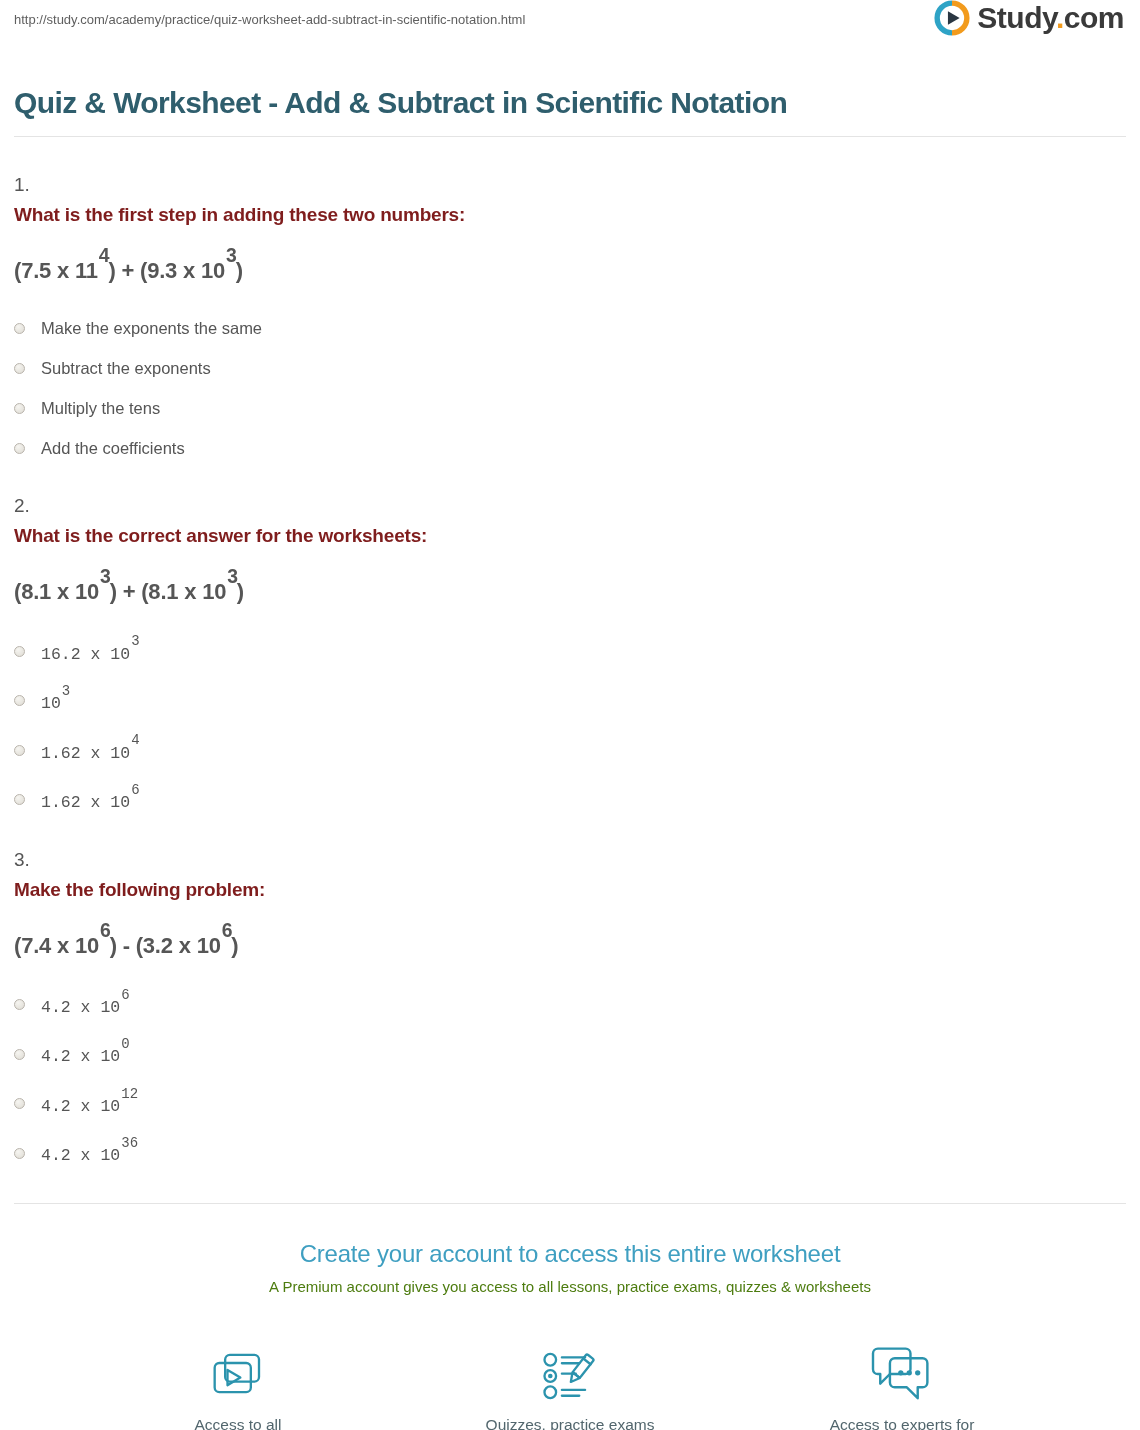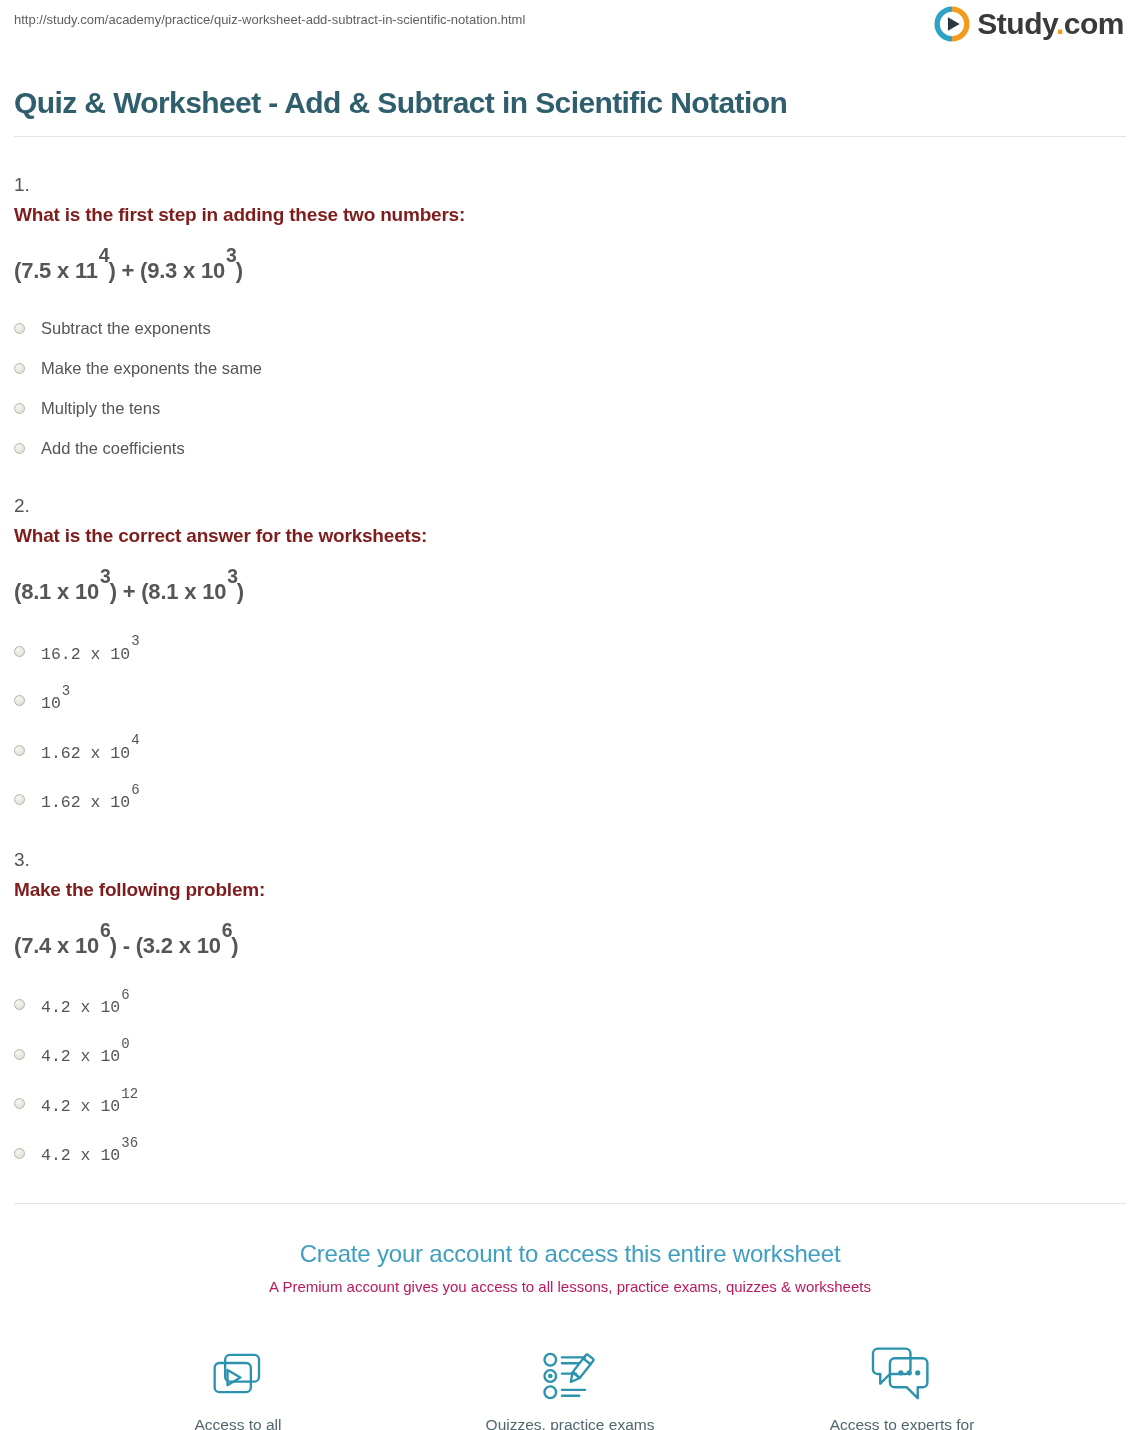--- a/index.html
+++ b/index.html
@@ -21,21 +21,21 @@
     min-height:1430px;
     margin:0 auto;
     font-family:"Liberation Sans","DejaVu Sans",sans-serif;
     color:var(--c-text);
   }
   .wrap{padding:0 14px;}
 
   
   .header{position:relative;padding-top:12px;height:58px;}
   .page-url{font-size:13px;color:#5f5f5f;letter-spacing:0;}
-  .logo{position:absolute;top:6px;right:2px;display:flex;align-items:center;cursor:pointer;}
+  .logo{position:absolute;top:0;right:2px;display:flex;align-items:center;cursor:pointer;}
   .logo svg{display:block;margin-right:7px;}
   .logo-text{font-size:30px;font-weight:700;color:var(--c-logo-text);letter-spacing:-0.5px;line-height:1;}
   .logo-text .dot{color:var(--c-orange);}
 
   
   .page-title{
     margin-top:28px;
     font-size:30px;
     font-weight:700;
     letter-spacing:-0.6px;
@@ -66,21 +66,21 @@
   
   .footer-rule{border:none;border-top:1px solid var(--c-rule);margin-top:38px;}
   .footer{text-align:center;}
   .footer-heading{
     margin-top:36px;
     font-size:24px;
     font-weight:400;
     color:var(--c-heading-blue);
     letter-spacing:-0.2px;
   }
-  .footer-subtitle{margin-top:10px;font-size:15px;color:#be185d;}
+  .footer-subtitle{margin-top:10px;font-size:15px;color:#4d7c0f;}
   .features{
     display:flex;
     justify-content:center;
     align-items:flex-start;
     gap:112px;
     margin-top:46px;
   }
   .feature{width:220px;text-align:center;}
   .feature .icon-box{height:62px;display:flex;align-items:flex-end;justify-content:center;}
   .feature-label{margin-top:12px;font-size:15.5px;line-height:1.35;color:var(--c-feature-text);}
@@ -109,25 +109,25 @@
   <h1 class="page-title">Quiz &amp; Worksheet - Add &amp; Subtract in Scientific Notation</h1>
   <hr class="title-rule">
 
   <section class="question">
     <div class="q-number">1.</div>
     <h2 class="q-prompt">What is the first step in adding these two numbers:</h2>
     <div class="q-formula"><span>(7.5 x 11</span><sup>4</sup><span>) + (9.3 x 10</span><sup>3</sup><span>)</span></div>
     <ul class="options">
       <li class="option">
         <span class="radio"></span>
+        <span class="option-label"><span>Make the exponents the same</span></span>
+      </li>
+      <li class="option">
+        <span class="radio"></span>
         <span class="option-label"><span>Subtract the exponents</span></span>
-      </li>
-      <li class="option">
-        <span class="radio"></span>
-        <span class="option-label"><span>Make the exponents the same</span></span>
       </li>
       <li class="option">
         <span class="radio"></span>
         <span class="option-label"><span>Multiply the tens</span></span>
       </li>
       <li class="option">
         <span class="radio"></span>
         <span class="option-label"><span>Add the coefficients</span></span>
       </li>
     </ul>

